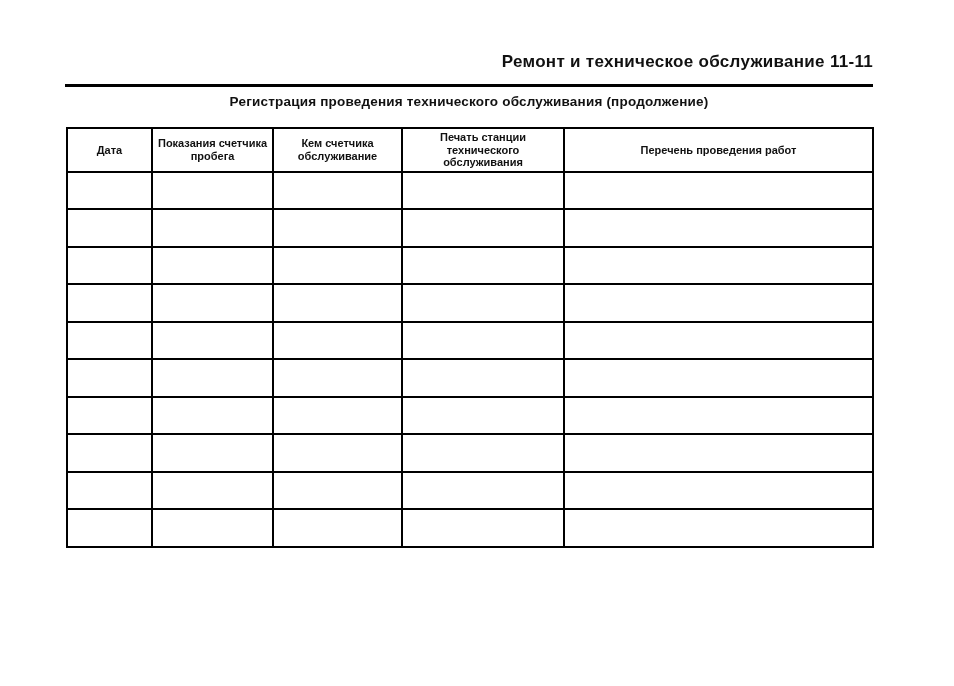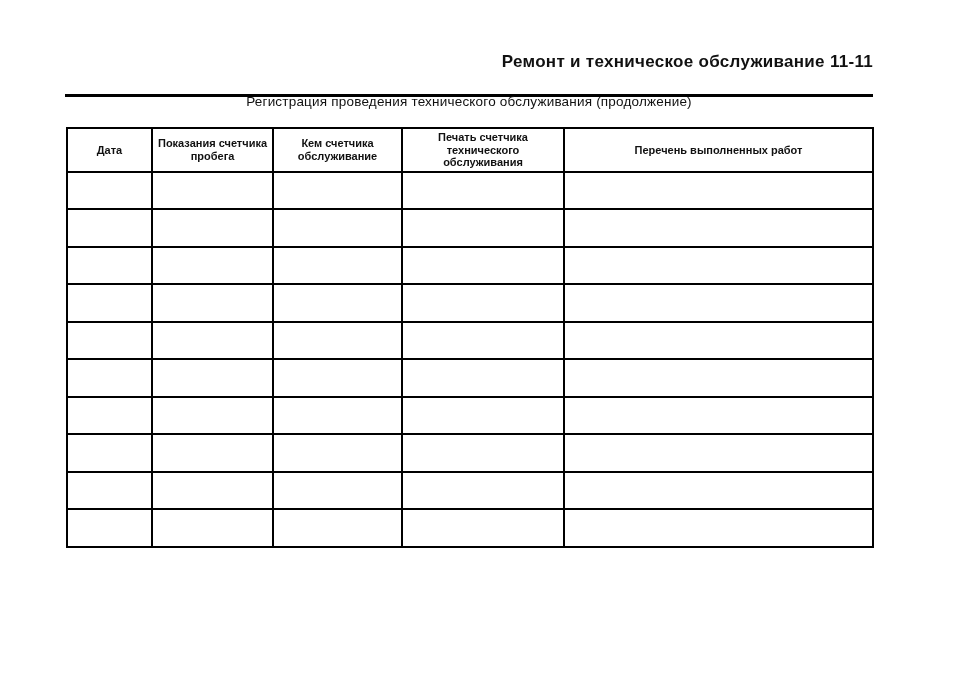--- a/index.html
+++ b/index.html
@@ -17,36 +17,36 @@
     height: 686px;
     background: #ffffff;
   }
   .running-header {
     position: absolute;
     left: 65px;
     top: 52px;
     width: 808px;
     text-align: right;
     border-bottom: 3px solid #000000;
-    padding-bottom: 22px;
+    padding-bottom: 12px;
   }
   .running-header .header-text {
     font-size: 17px;
     font-weight: bold;
     letter-spacing: 0.3px;
     white-space: nowrap;
   }
   .doc-title {
     position: absolute;
     left: 65px;
     top: 94px;
     width: 808px;
     text-align: center;
     font-size: 13.5px;
-    font-weight: normal;
+    font-weight: bold;
     letter-spacing: 0.2px;
   }
   table.service-table {
     position: absolute;
     left: 66px;
     top: 127px;
     width: 806px;
     border-collapse: collapse;
     table-layout: fixed;
   }
@@ -85,22 +85,22 @@
         <col style="width: 121px;">
         <col style="width: 129px;">
         <col style="width: 162px;">
         <col style="width: 309px;">
       </colgroup>
     <thead>
       <tr>
           <th>Дата</th>
           <th>Показания счетчика пробега</th>
           <th>Кем счетчика обслуживание</th>
-          <th>Печать счетчика технического обслуживания</th>
-          <th>Перечень выполненных работ</th>
+          <th>Печать станции технического обслуживания</th>
+          <th>Перечень проведения работ</th>
         </tr>
     </thead>
     <tbody>
         <tr>
           <td></td>
           <td></td>
           <td></td>
           <td></td>
           <td></td>
         </tr>

